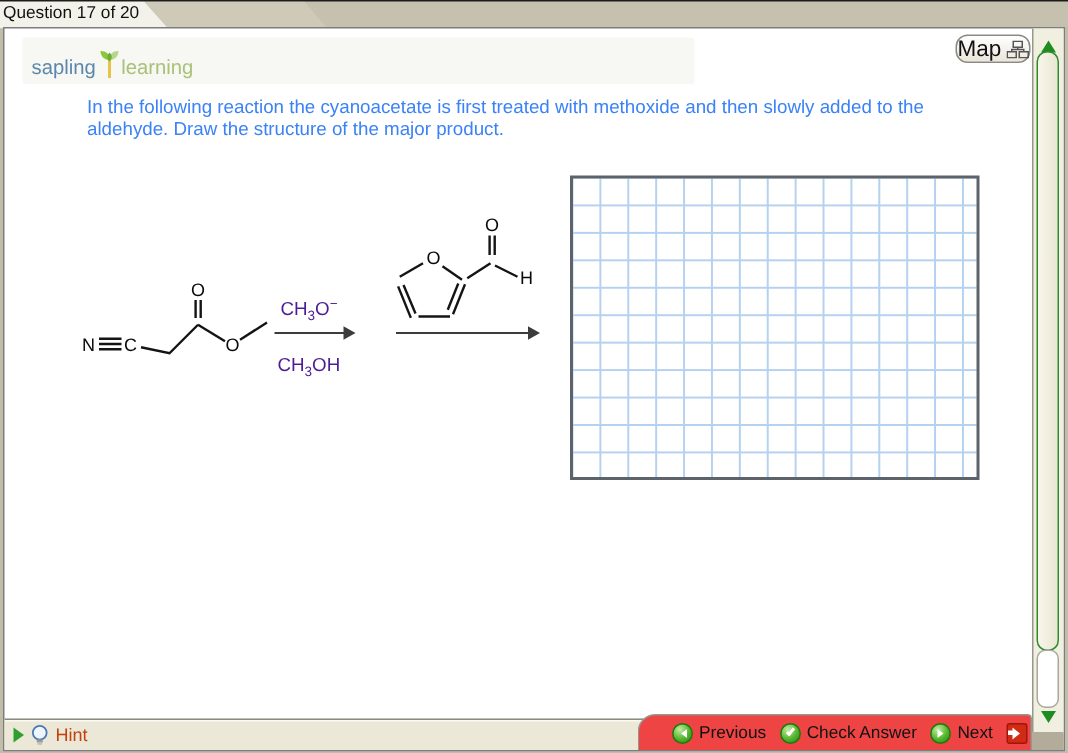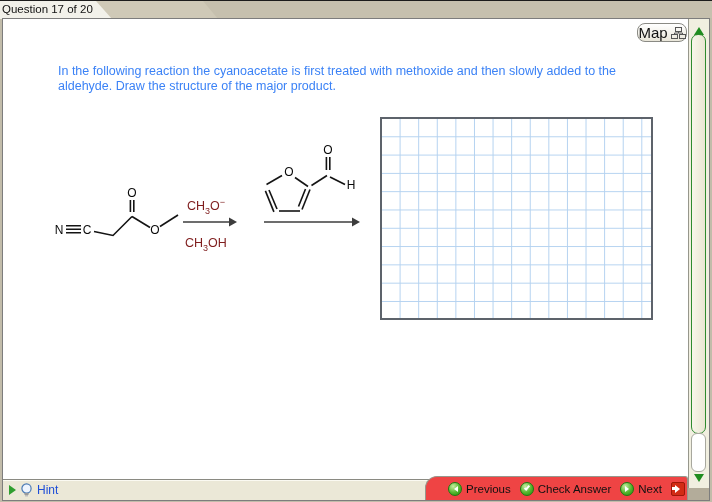--- a/index.html
+++ b/index.html
@@ -56,21 +56,21 @@
     position:absolute; left:55px; top:45px; width:592px;
     font-size:12.5px; line-height:14.5px; color:#3b82f6;
   }
   
   .scheme-svg { position:absolute; left:46px; top:112px; }
   .scheme-svg text { font-size:12px; fill:#0a0a0a; }
   .bond { stroke:#141414; stroke-width:1.6; fill:none; }
   .arrow-line { stroke:#3c3c3c; stroke-width:1.4; fill:none; }
   .arrow-head { fill:#3c3c3c; stroke:none; }
   .reagent {
-    position:absolute; font-size:12.5px; color:#7f1d1d; white-space:nowrap;
+    position:absolute; font-size:12.5px; color:#4c1d95; white-space:nowrap;
   }
   .reagent sub { font-size:9px; }
   .reagent sup { font-size:9px; }
   .reagent-top  { left:184px; top:178px; }
   .reagent-bottom { left:182px; top:217px;text-align:right; }
   
   .grid-canvas {
     position:absolute; left:377px; top:98px; width:273px; height:203px;
     background-color:#ffffff;
     background-image:
@@ -86,21 +86,21 @@
     background:#ebe8d7;
     border-top:1px solid #8a8a82;
     box-shadow:inset 0 1px 0 #fbfaf2;
     display:flex; align-items:center;
   }
   .hint-group { display:flex; align-items:center; gap:4px; padding-left:6px; cursor:pointer; }
   .hint-arrow {
     width:0; height:0;
     border:5px solid transparent; border-left:7px solid #2f9e2f; border-right:0;
   }
-  .hint-label { font-size:12px; color:#1d4ed8; }
+  .hint-label { font-size:12px; color:#c2410c; }
   .buttons-tab {
     position:absolute; right:21px; bottom:0; width:263px; height:24px;
     background:#ef4444; border:1px solid #97978c; border-bottom:none;
     border-radius:12px 3px 0 0;
     display:flex; align-items:center; gap:9px; padding-left:22px;
   }
   .nav-button { display:flex; align-items:center; gap:4px; cursor:pointer; }
   .nav-button .label { font-size:11.5px; color:#111; white-space:nowrap; }
   .green-orb {
     width:14px; height:14px; border-radius:50%;
@@ -146,20 +146,32 @@
 
 <div class="top-strip">
   <div class="tab-back"></div>
   <div class="tab-front">
     <span>Question 17 of 20</span>
   </div>
 </div>
 
 <div class="window">
 
+  <div class="logo-bar">
+    <div class="logo">
+      <span class="sapling">sapling</span>
+      <svg class="sprout" viewBox="0 0 16 22">
+        <rect x="7" y="8" width="2" height="12" fill="#e8c24a"></rect>
+        <path d="M8 8 C4 8 2 5 2 2 C6 2 8 4 8 8 Z" fill="#8dc63f"></path>
+        <path d="M8 8 C12 8 14 5 14 2 C10 2 8 4 8 8 Z" fill="#b5d78a"></path>
+        <path d="M8 9 C6 7 6 5 8 3 C10 5 10 7 8 9 Z" fill="#6fae35"></path>
+      </svg>
+      <span class="learning">learning</span>
+    </div>
+  </div>
 
   <div class="map-button">
     <span>Map</span>
     <svg width="15" height="12" viewBox="0 0 15 12">
       <rect x="4.5" y="0.5" width="6" height="4" fill="none" stroke="#555" stroke-width="1"></rect>
       <rect x="0.5" y="7.5" width="6" height="4" fill="none" stroke="#555" stroke-width="1"></rect>
       <rect x="8.5" y="7.5" width="6" height="4" fill="none" stroke="#555" stroke-width="1"></rect>
       <path d="M7.5 4.5 V6 M3.5 7.5 V6 H11.5 V7.5" fill="none" stroke="#555" stroke-width="1"></path>
     </svg>
   </div>

